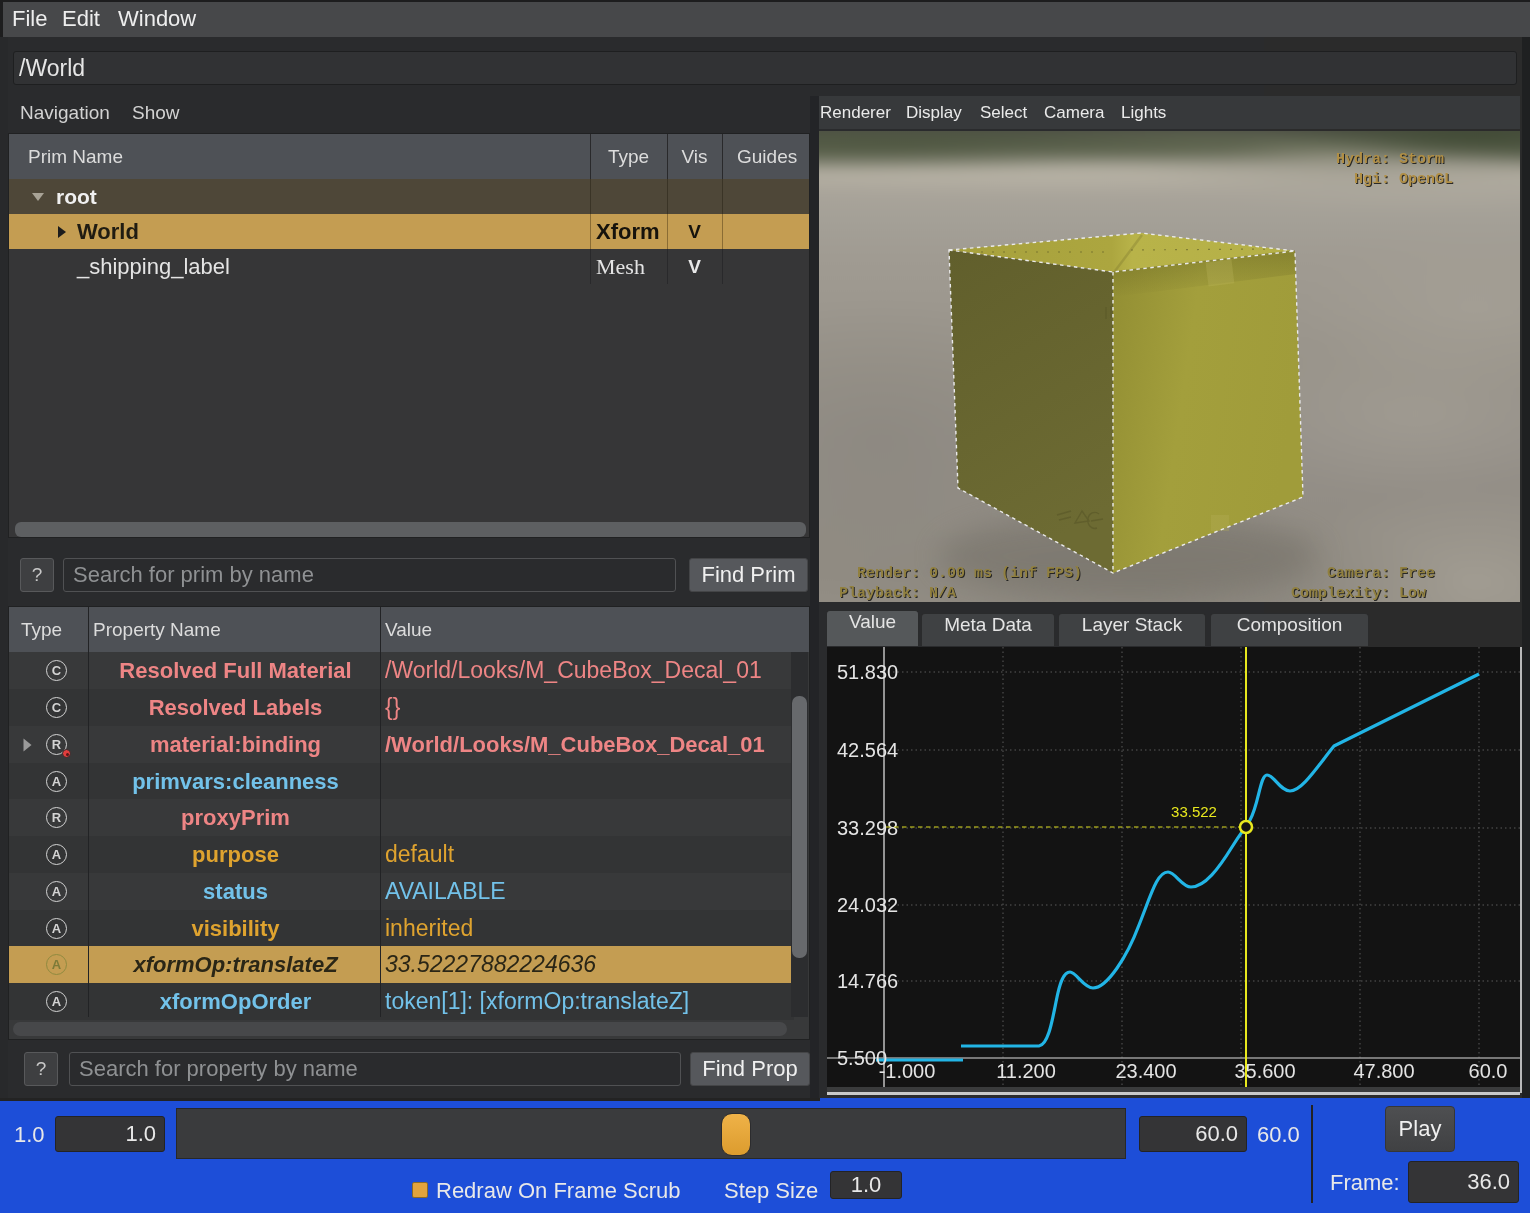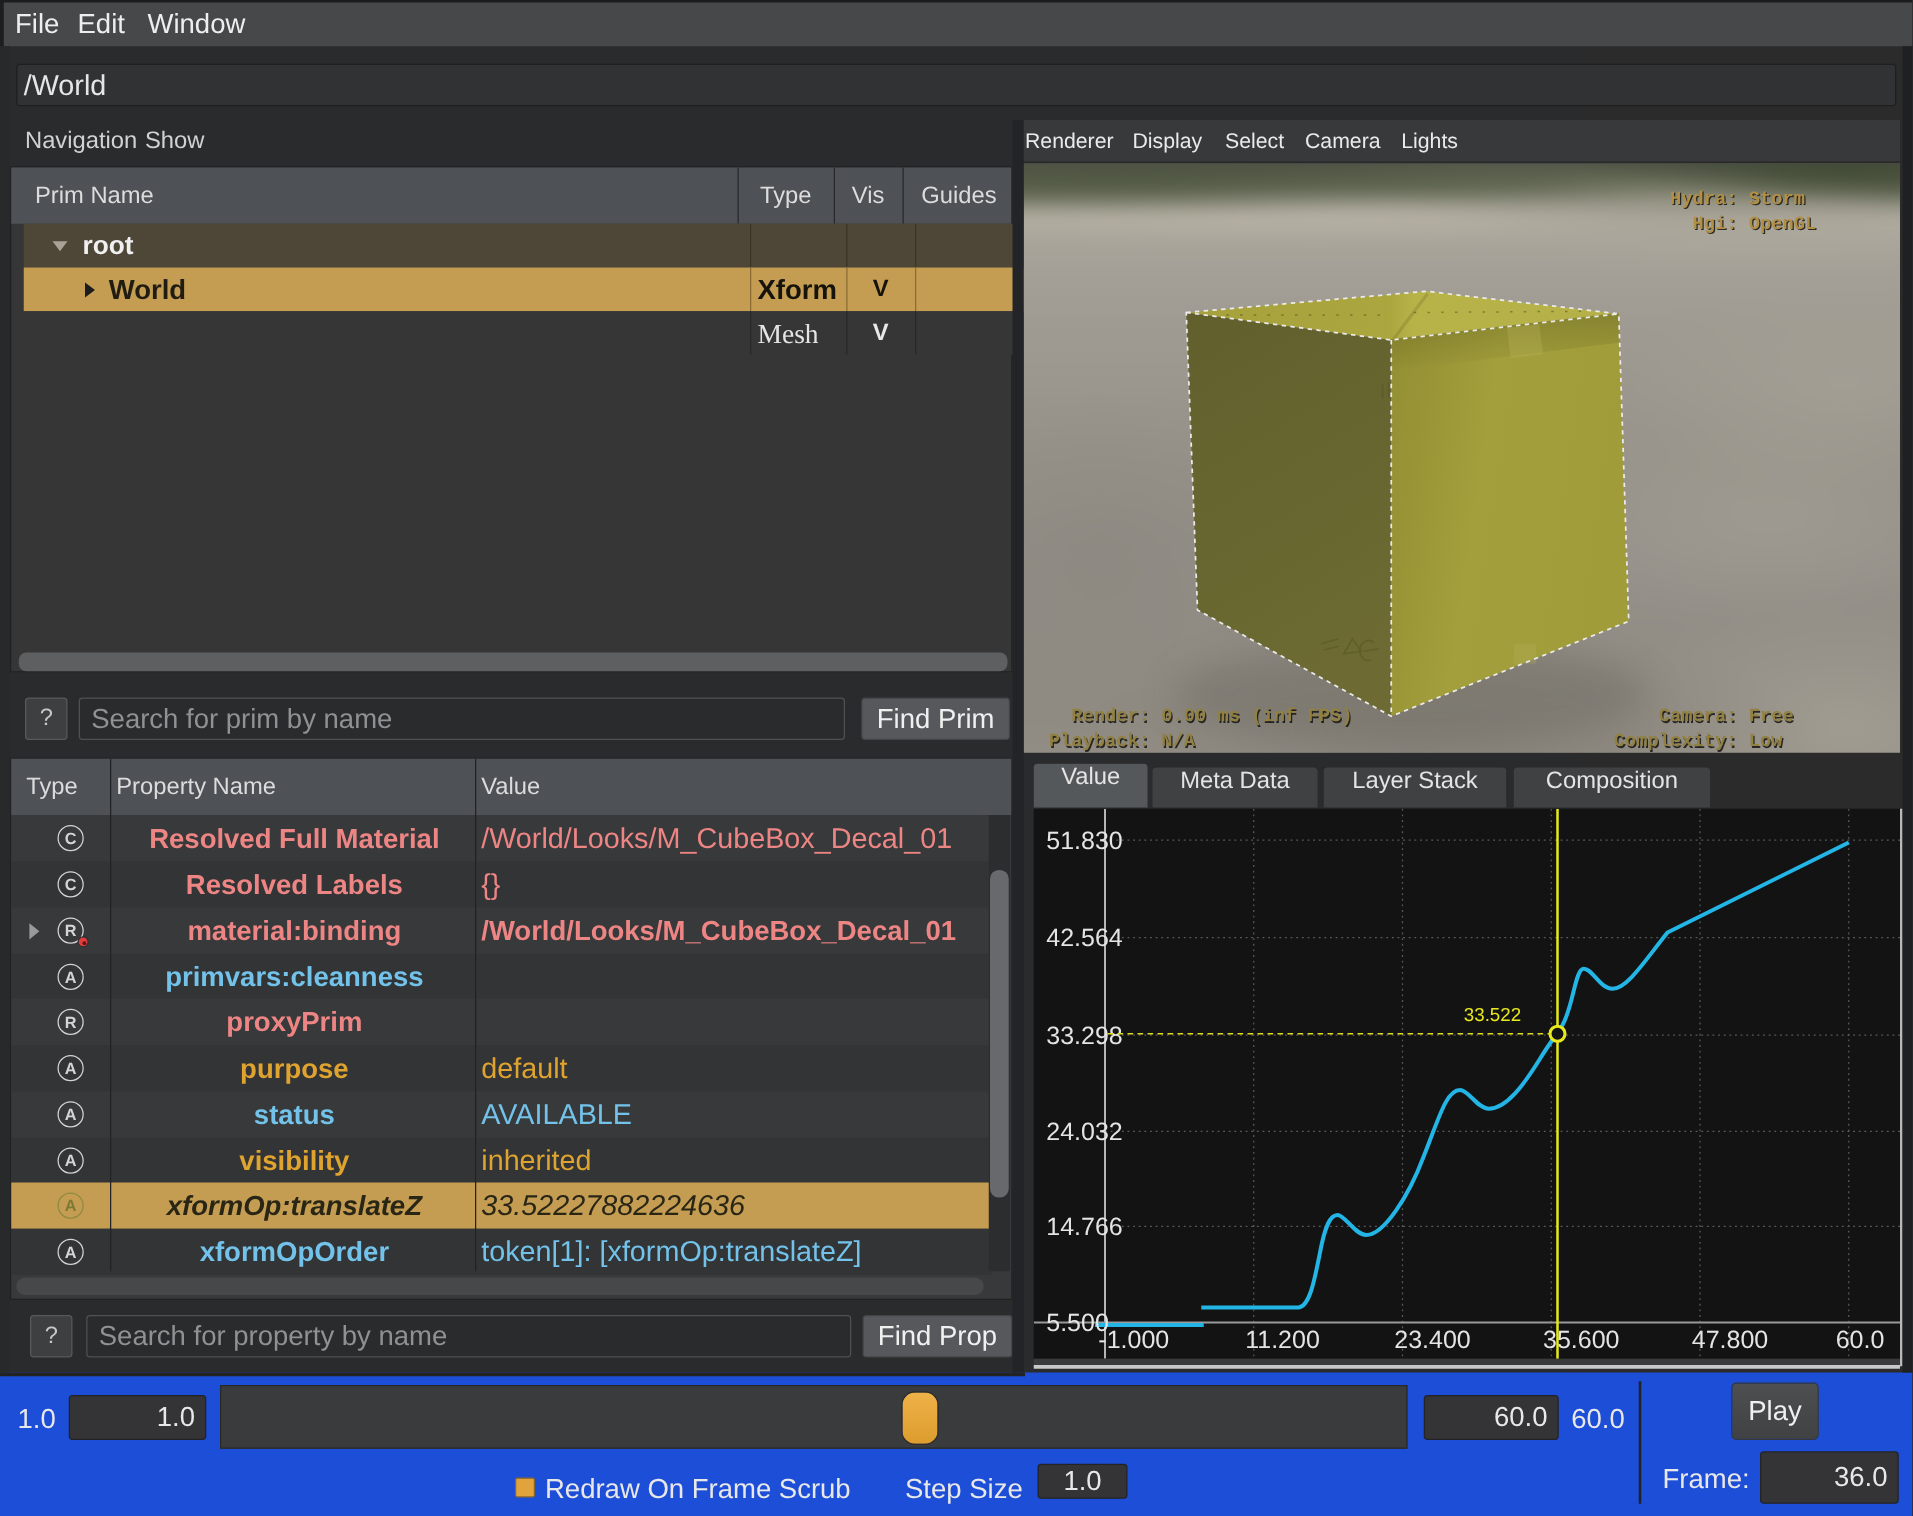--- a/index.html
+++ b/index.html
@@ -17,21 +17,21 @@
   border:1px solid #1e1f20; border-radius:3px; color:#e6e6e6; font-size:23px; line-height:32px;
   padding-left:5px; }
 
 
 .navtabs { color:#d2d2d2; font-size:19px; }
 
 
 #tree { left:8px; top:133px; width:802px; height:405px; background:#363637; border:1px solid #202122; }
 .thead { position:absolute; left:0; top:0; width:100%; height:45px; background:#4e5156; color:#dcdcdc; font-size:19px; }
 .thead .cell, .trow .cell { position:absolute; top:0; height:100%; line-height:45px; }
-.trow { position:absolute; left:10px; width:100%; height:35px; }
+.trow { position:absolute; left:0; width:100%; height:35px; }
 .trow .cell { line-height:35px; font-size:22px; }
 .c0 { left:0px; width:577px; padding-left:19px; }
 .c1 { left:581px; width:77px; padding-left:6px; }
 .c2 { left:658px; width:55px; text-align:center; padding-left:0; }
 .c3 { left:713px; width:89px; padding-left:15px; }
 .vsep { position:absolute; top:0; bottom:0; width:1px; background:#29292b; }
 
 
 .hscroll { position:absolute; border-radius:6px; background:#5d5f61; }
 
@@ -83,21 +83,21 @@
   <div class="abs" style="left:0;top:0;width:3px;height:37px;background:#1d1d1e;z-index:5;"></div>
   <div class="abs" id="menubar">
       <span style="position:absolute;left:12px;">File</span>
       <span style="position:absolute;left:62px;">Edit</span>
       <span style="position:absolute;left:118px;">Window</span>
     </div>
 
   <div class="abs" id="pathfield">/World</div>
 
   <div class="abs navtabs" style="left:20px;top:102px;">Navigation</div>
-  <div class="abs navtabs" style="left:116px;top:102px;text-align:right;">Show</div>
+  <div class="abs navtabs" style="left:132px;top:102px;text-align:right;">Show</div>
 
   <div class="abs" id="tree">
     <div class="thead">
       <div class="cell c0">Prim Name</div>
       <div class="cell c1" style="padding-left:18px;">Type</div>
       <div class="cell c2">Vis</div>
       <div class="cell c3">Guides</div>
       <div class="vsep" style="left:581px;"></div>
       <div class="vsep" style="left:658px;"></div>
       <div class="vsep" style="left:713px;"></div>
@@ -116,20 +116,21 @@
           <path d="M1 1 L9 7 L1 13 Z" fill="#1c1c1c"></path>
         </svg>
       <div class="cell c0" style="left:49px;font-weight:bold;color:#201c12;font-size:22px;">World</div>
       <div class="cell c1" style="font-weight:bold;color:#16130c;font-size:22px;">Xform</div>
       <div class="cell c2" style="font-weight:bold;color:#16130c;font-size:19px;">V</div>
       <div class="vsep" style="left:581px;background:#8a6c34;"></div>
       <div class="vsep" style="left:658px;background:#8a6c34;"></div>
       <div class="vsep" style="left:713px;background:#8a6c34;"></div>
     </div>
     <div class="trow" style="top:115px; background:#363637;">
+      <div class="cell c0" style="left:49px;color:#e4e4e4;font-size:22px;">_shipping_label</div>
       <div class="cell c1" style="color:#e4e4e4;font-size:22px;font-family:Liberation Serif, serif;">Mesh</div>
       <div class="cell c2" style="font-weight:bold;color:#e8e8e8;font-size:19px;">V</div>
       <div class="vsep" style="left:581px;"></div>
       <div class="vsep" style="left:658px;"></div>
       <div class="vsep" style="left:713px;"></div>
     </div>
     <div class="hscroll" style="left:6px; right:3px; top:388px; height:15px;"></div>
   </div>
 
   <div class="qbtn" style="left:20px;top:558px;">?</div>

